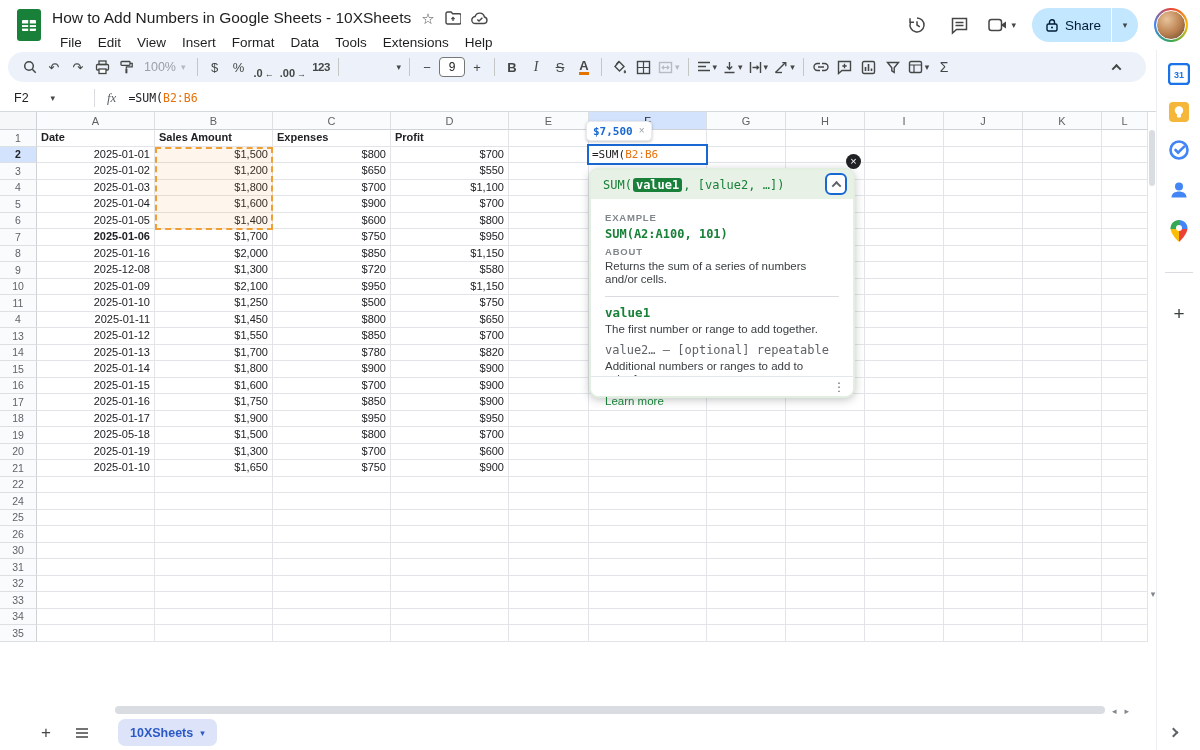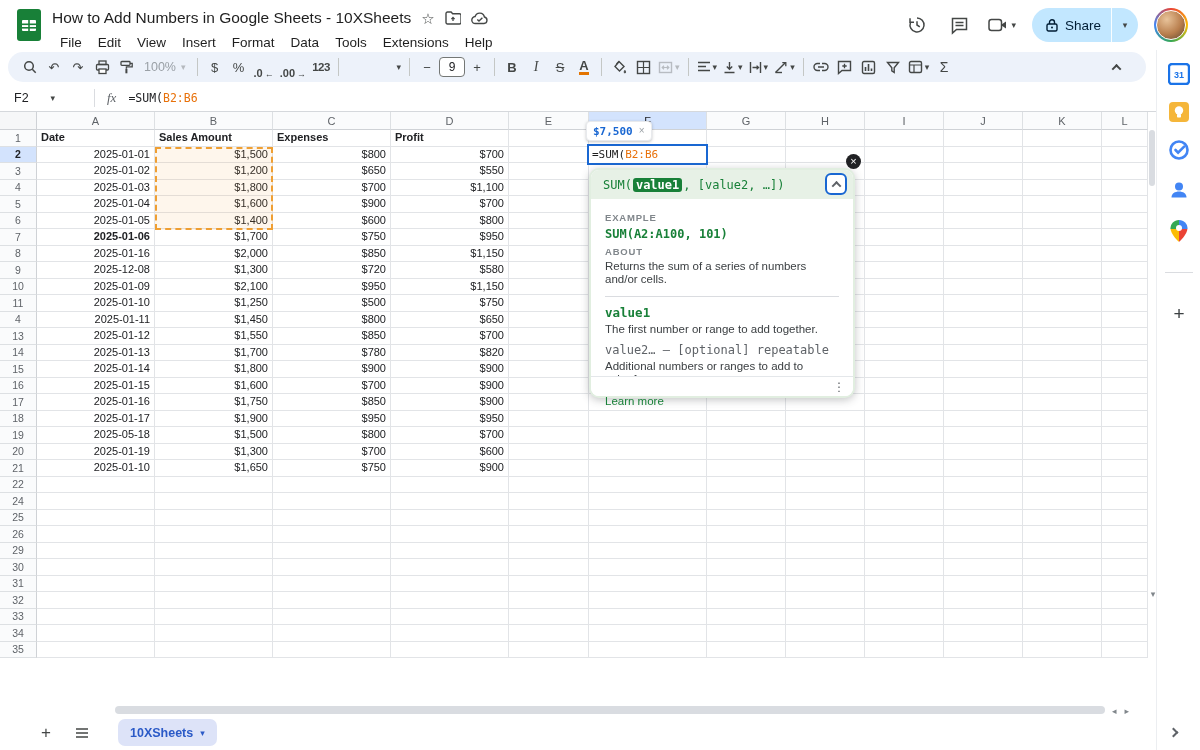--- a/index.html
+++ b/index.html
@@ -739,35 +739,20 @@
           <div class="cell" style="width: 80px;"></div>
           <div class="cell" style="width: 118px;"></div>
           <div class="cell" style="width: 79px;"></div>
           <div class="cell" style="width: 79px;"></div>
           <div class="cell" style="width: 79px;"></div>
           <div class="cell" style="width: 79px;"></div>
           <div class="cell" style="width: 79px;"></div>
           <div class="cell" style="width: 46px;"></div>
         </div>
         <div class="grow">
-          <div class="rh">29</div>
-          <div class="cell" style="width: 118px;"></div>
-          <div class="cell" style="width: 118px;"></div>
-          <div class="cell" style="width: 118px;"></div>
-          <div class="cell" style="width: 118px;"></div>
-          <div class="cell" style="width: 80px;"></div>
-          <div class="cell" style="width: 118px;"></div>
-          <div class="cell" style="width: 79px;"></div>
-          <div class="cell" style="width: 79px;"></div>
-          <div class="cell" style="width: 79px;"></div>
-          <div class="cell" style="width: 79px;"></div>
-          <div class="cell" style="width: 79px;"></div>
-          <div class="cell" style="width: 46px;"></div>
-        </div>
-        <div class="grow">
           <div class="rh">30</div>
           <div class="cell" style="width: 118px;"></div>
           <div class="cell" style="width: 118px;"></div>
           <div class="cell" style="width: 118px;"></div>
           <div class="cell" style="width: 118px;"></div>
           <div class="cell" style="width: 80px;"></div>
           <div class="cell" style="width: 118px;"></div>
           <div class="cell" style="width: 79px;"></div>
           <div class="cell" style="width: 79px;"></div>
           <div class="cell" style="width: 79px;"></div>

